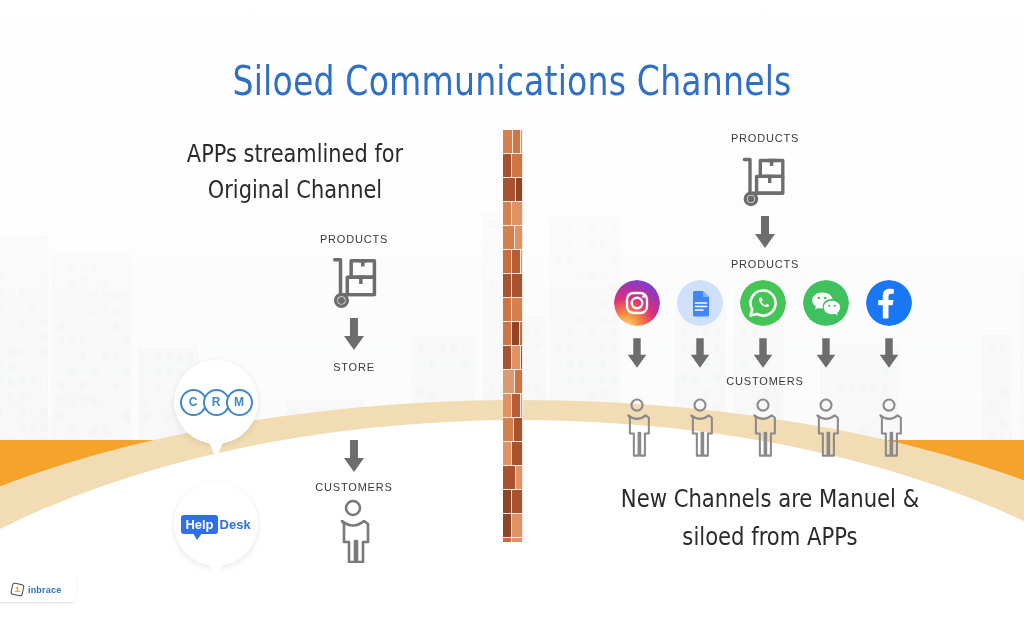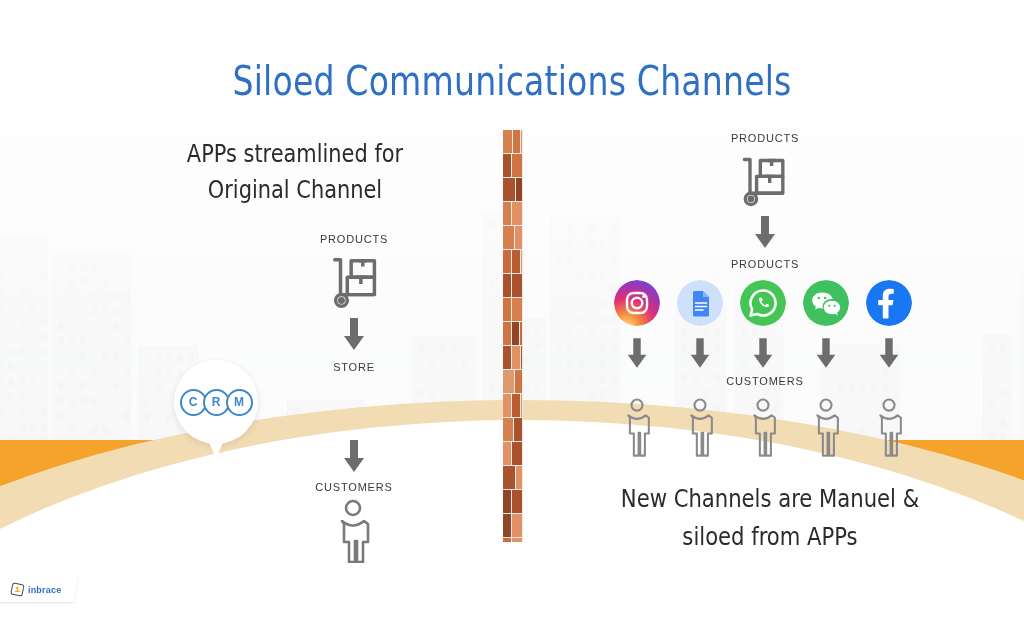--- a/index.html
+++ b/index.html
@@ -823,20 +823,27 @@
 
   <div class="bubble" style="left:174px;top:360px;">
     <div class="crm">
       <span>C</span>
       <span>R</span>
       <span>M</span>
     </div>
     <div class="tail"></div>
   </div>
 
+  <div class="bubble" style="left:174px;top:482px;">
+    <div class="hd">
+      <span class="hd-a">Help</span>
+      <span class="hd-b">Desk</span>
+    </div>
+    <div class="tail"></div>
+  </div>
 
   <div class="flow-label" style="left:294px;top:233px;width:120px;">PRODUCTS</div>
 
   <div class="icon-wrap" style="left:325px;top:252px;">
     <svg width="62" height="62" viewBox="0 0 64 64" fill="none" stroke="#6d6d6d" stroke-width="3.6" stroke-linejoin="round">
       <path d="M10 8 L16 8 L16 44 L50 44" stroke-linecap="round"></path>
       <circle cx="17" cy="50" r="6"></circle>
       <circle cx="17" cy="50" r="1.8" fill="#6d6d6d"></circle>
       <rect x="27" y="9" width="24" height="17"></rect>
       <path d="M39 9 L39 15 M35 9 L43 9"></path>

